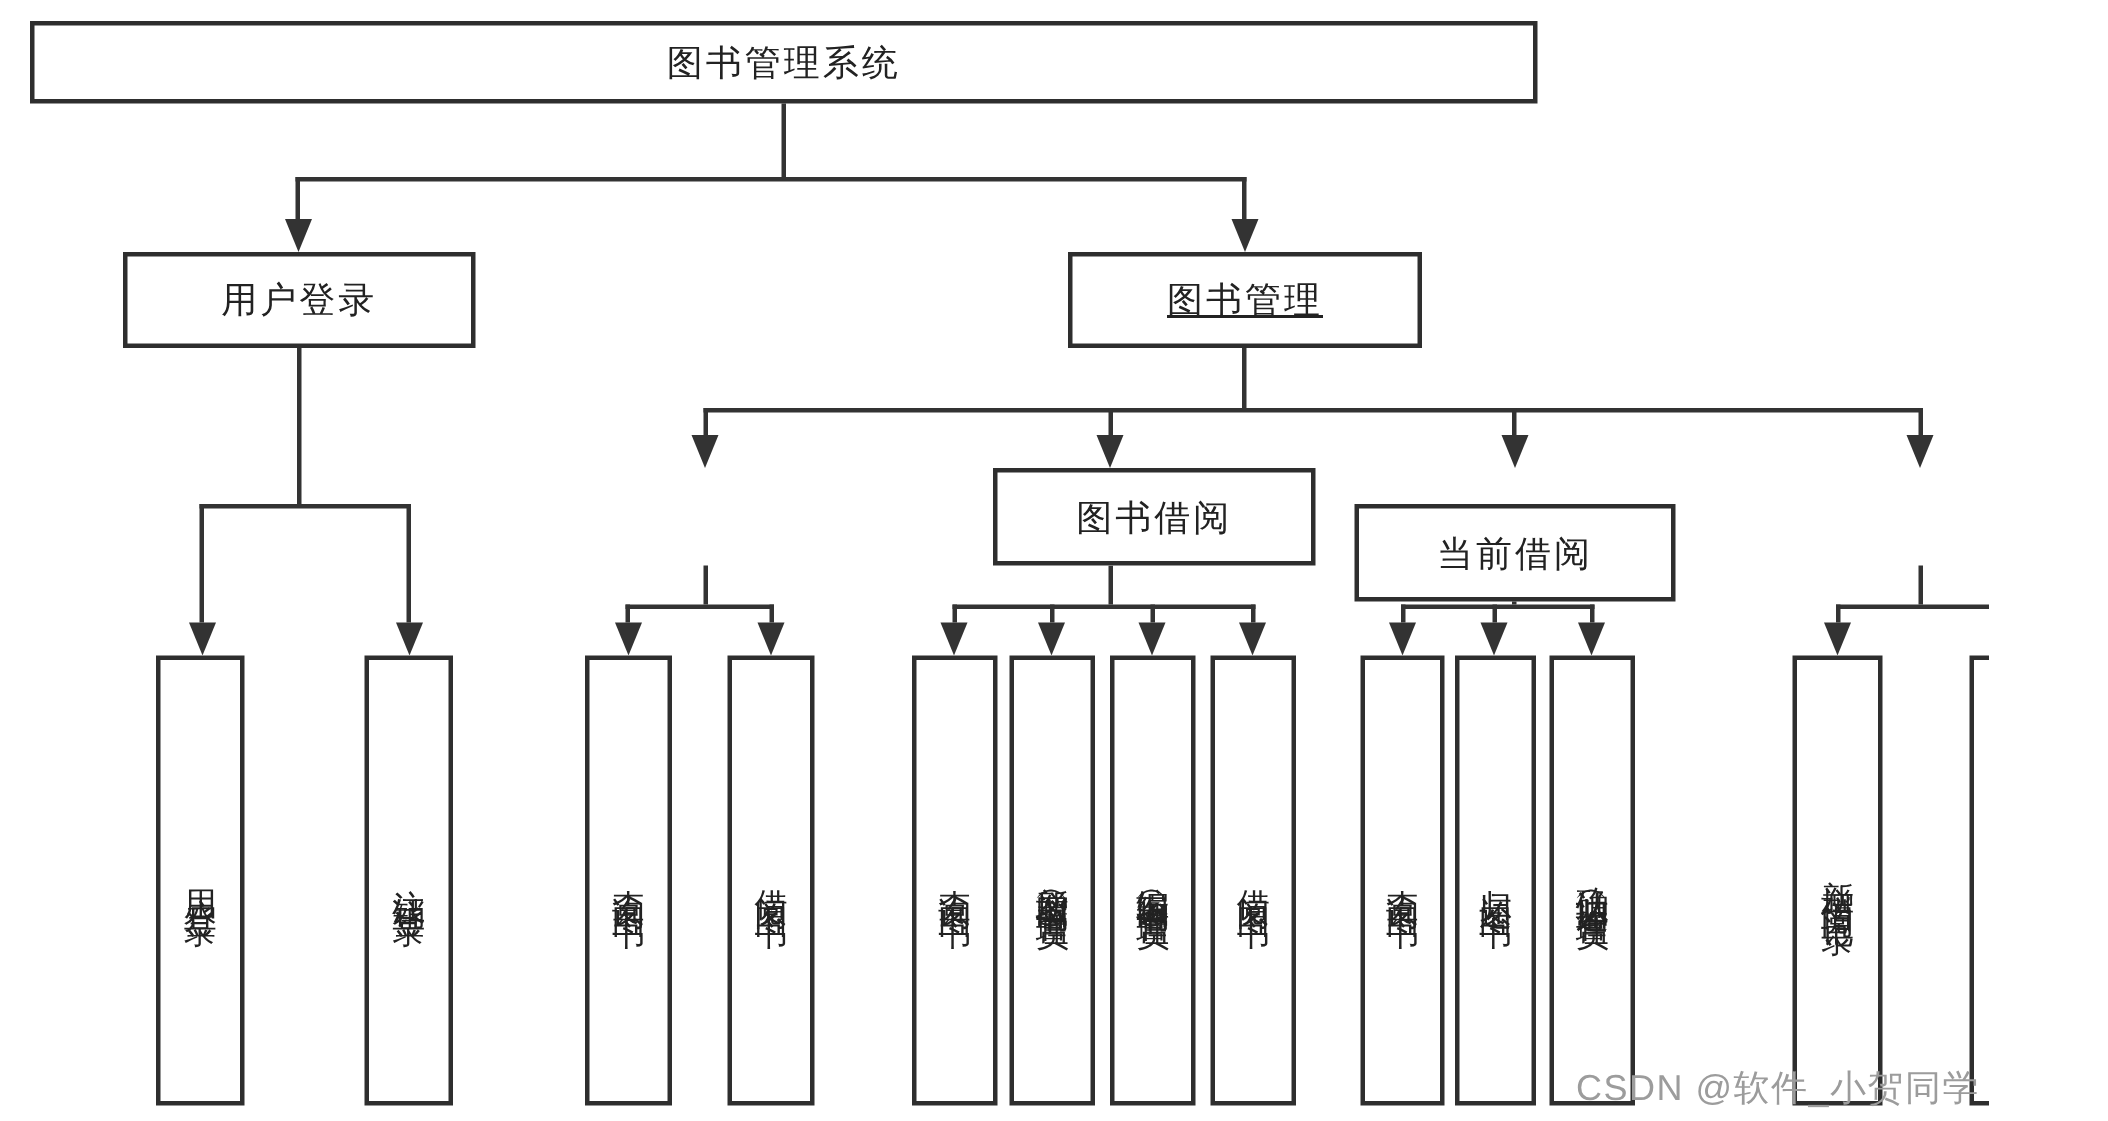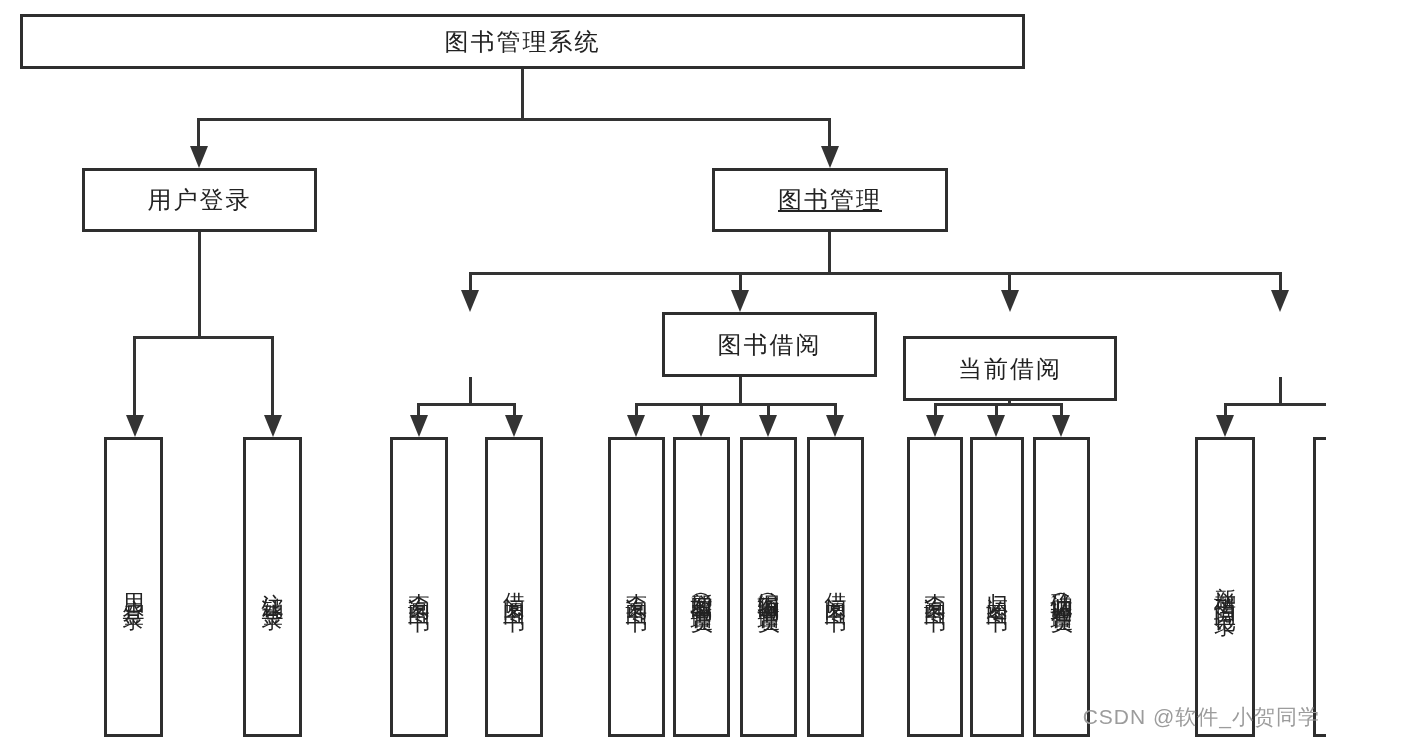--- a/index.html
+++ b/index.html
@@ -61,23 +61,23 @@
     width: 0;
     height: 0;
     border-left: 9px solid transparent;
     border-right: 9px solid transparent;
     border-top: 22px solid #333333;
     z-index: 1;
   }
   .watermark {
     position: absolute;
     right: 6px;
-    bottom: 16px;
+    bottom: 6px;
     color: #9c9c9c;
-    font-size: 21px;
+    font-size: 24px;
     letter-spacing: 1px;
     z-index: 5;
     white-space: nowrap;
   }
 </style>
 </head>
 <body>
 
 <div id="canvas">
 

